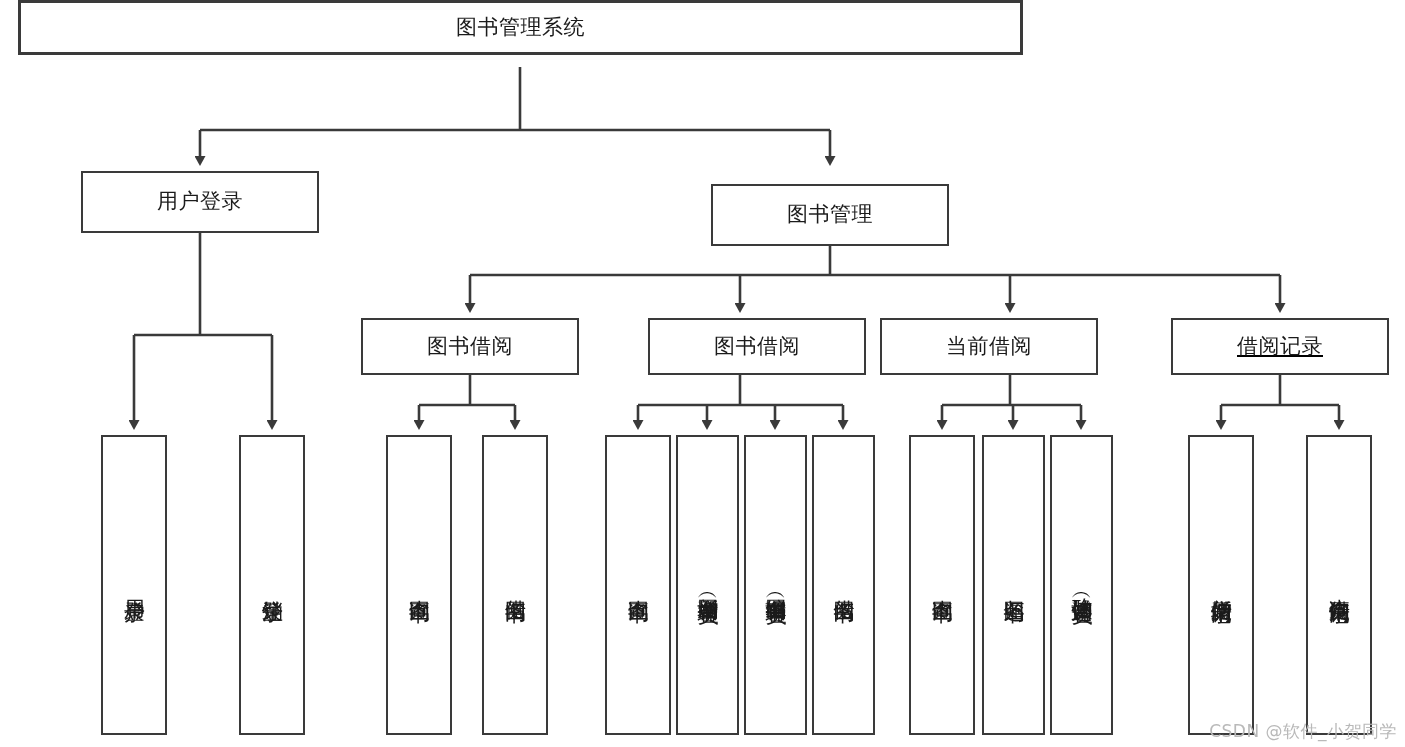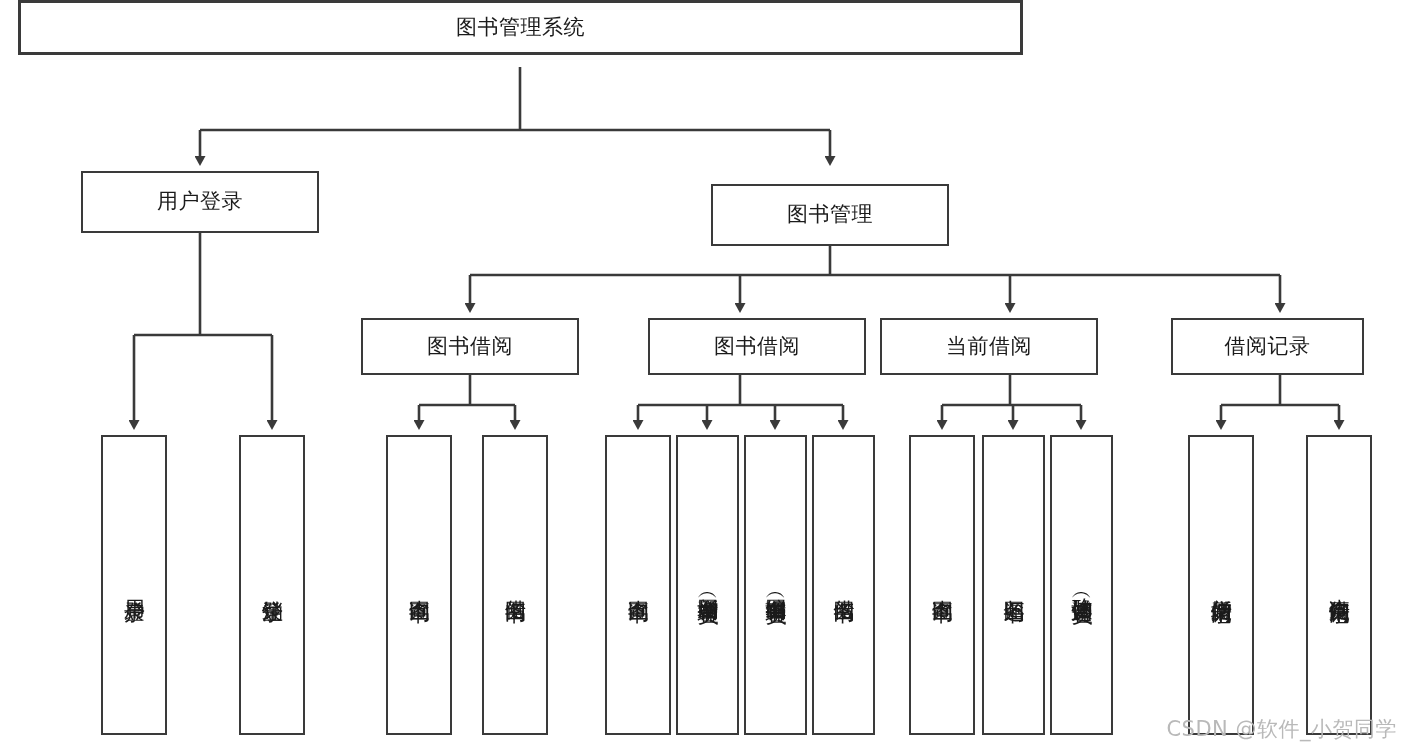--- a/index.html
+++ b/index.html
@@ -54,21 +54,21 @@
     font-size:21px;
     line-height:1.28;
     letter-spacing:1px;
     white-space:nowrap;
     display:block;
   }
   .watermark{
     position:absolute;
     right:8px;
     bottom:4px;
-    font-size:21px;
+    font-size:17px;
     color:#b9b9b9;
     z-index:6;
     white-space:nowrap;
     letter-spacing:0.5px;
   }
 </style>
 </head>
 <body>
 
 <div id="canvas">
@@ -136,21 +136,21 @@
 
   <div class="node" style="left:361px; top:318px; width:218px; height:57px;">
     <span class="label">图书借阅</span>
   </div>
   <div class="node" style="left:648px; top:318px; width:218px; height:57px;">
     <span class="label">图书借阅</span>
   </div>
   <div class="node" style="left:880px; top:318px; width:218px; height:57px;">
     <span class="label">当前借阅</span>
   </div>
-  <div class="node" style="left:1171px; top:318px; width:193px; height:57px;">
+  <div class="node" style="left:1171px; top:318px; width:218px; height:57px;text-decoration:underline;">
     <span class="label">借阅记录</span>
   </div>
 
   <div class="node leaf" style="left:101px; top:435px; width:66px; height:300px;">
     <span class="label">用户登录</span>
   </div>
   <div class="node leaf" style="left:239px; top:435px; width:66px; height:300px;">
     <span class="label">注销登录</span>
   </div>
 

